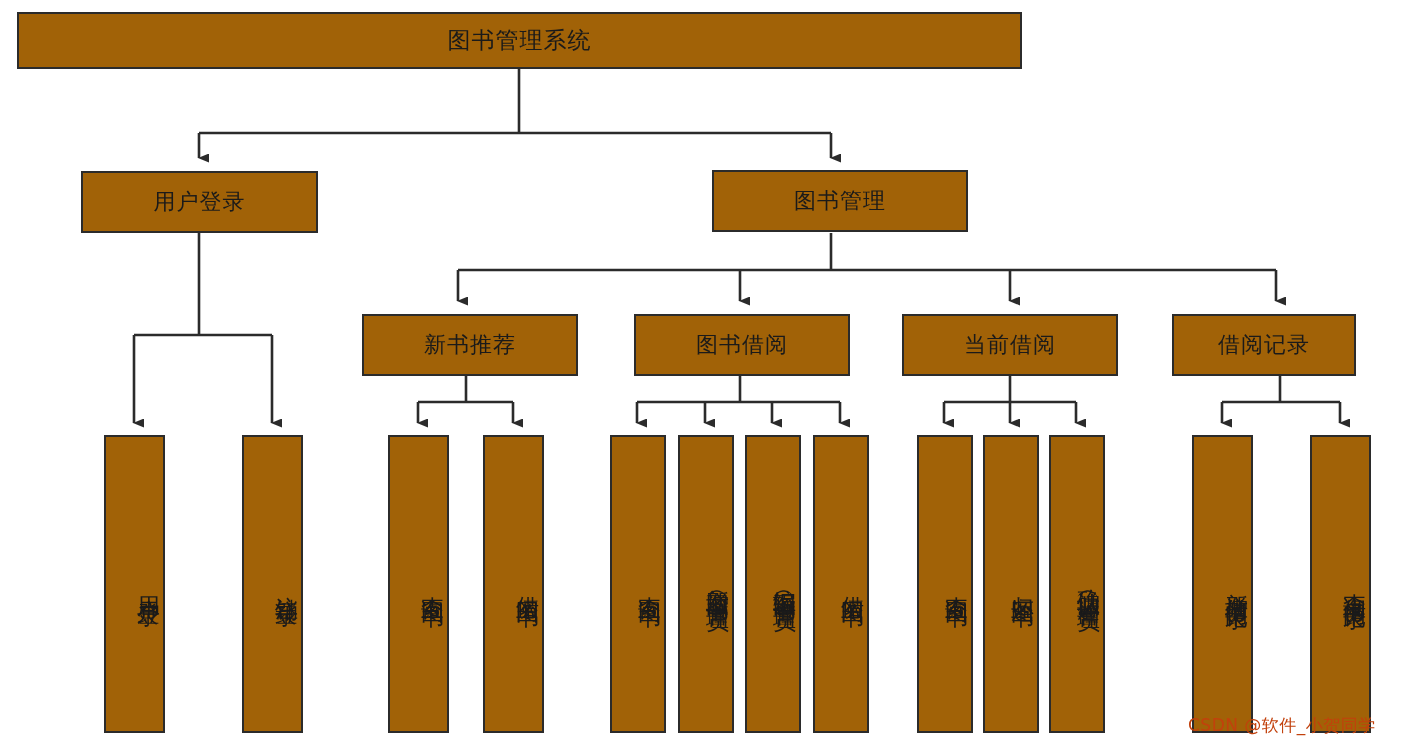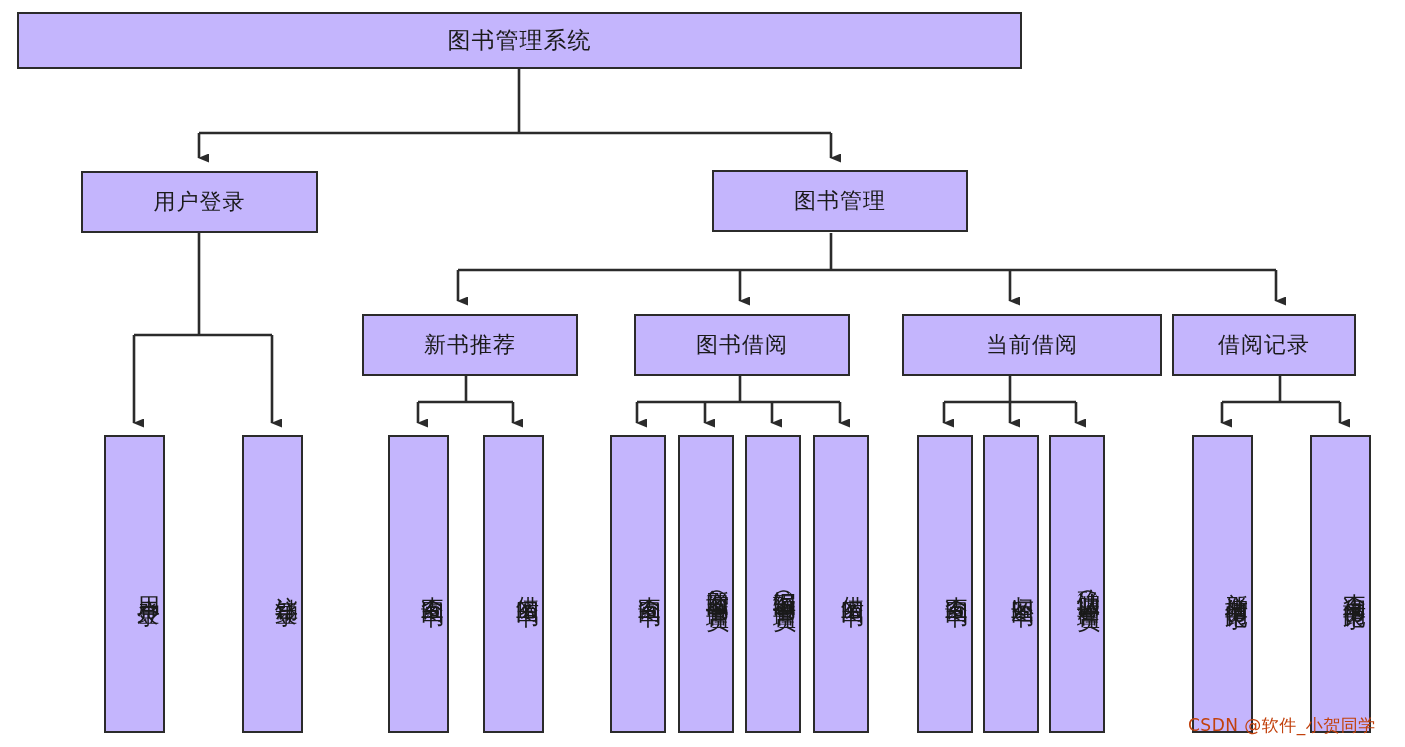--- a/index.html
+++ b/index.html
@@ -22,21 +22,21 @@
     position: absolute;
     left: 0;
     top: 0;
     width: 1405px;
     height: 747px;
   }
   .node {
     position: absolute;
     box-sizing: border-box;
     border: 2px solid #2b2b2b;
-    background: #c4b5fd;
+    background: #a16207;
     color: #1a1a1a;
     display: flex;
     align-items: center;
     justify-content: center;
     text-align: center;
     z-index: 2;
   }
   .node-h {
     font-size: 22px;
     line-height: 1.1;
@@ -138,21 +138,21 @@
   <div class="node node-h" style="left:712px; top:170px; width:256px; height:62px;">
     <span>图书管理</span>
   </div>
 
   <div class="node node-h" style="left:362px; top:314px; width:216px; height:62px;">
     <span>新书推荐</span>
   </div>
   <div class="node node-h" style="left:634px; top:314px; width:216px; height:62px;">
     <span>图书借阅</span>
   </div>
-  <div class="node node-h" style="left:902px; top:314px; width:260px; height:62px;">
+  <div class="node node-h" style="left:902px; top:314px; width:216px; height:62px;">
     <span>当前借阅</span>
   </div>
   <div class="node node-h" style="left:1172px; top:314px; width:184px; height:62px;">
     <span>借阅记录</span>
   </div>
 
   <div class="node node-v" style="left:104px; top:435px; width:61px; height:298px;">
     <span class="vtext">用户登录</span>
   </div>
   <div class="node node-v" style="left:242px; top:435px; width:61px; height:298px;">

